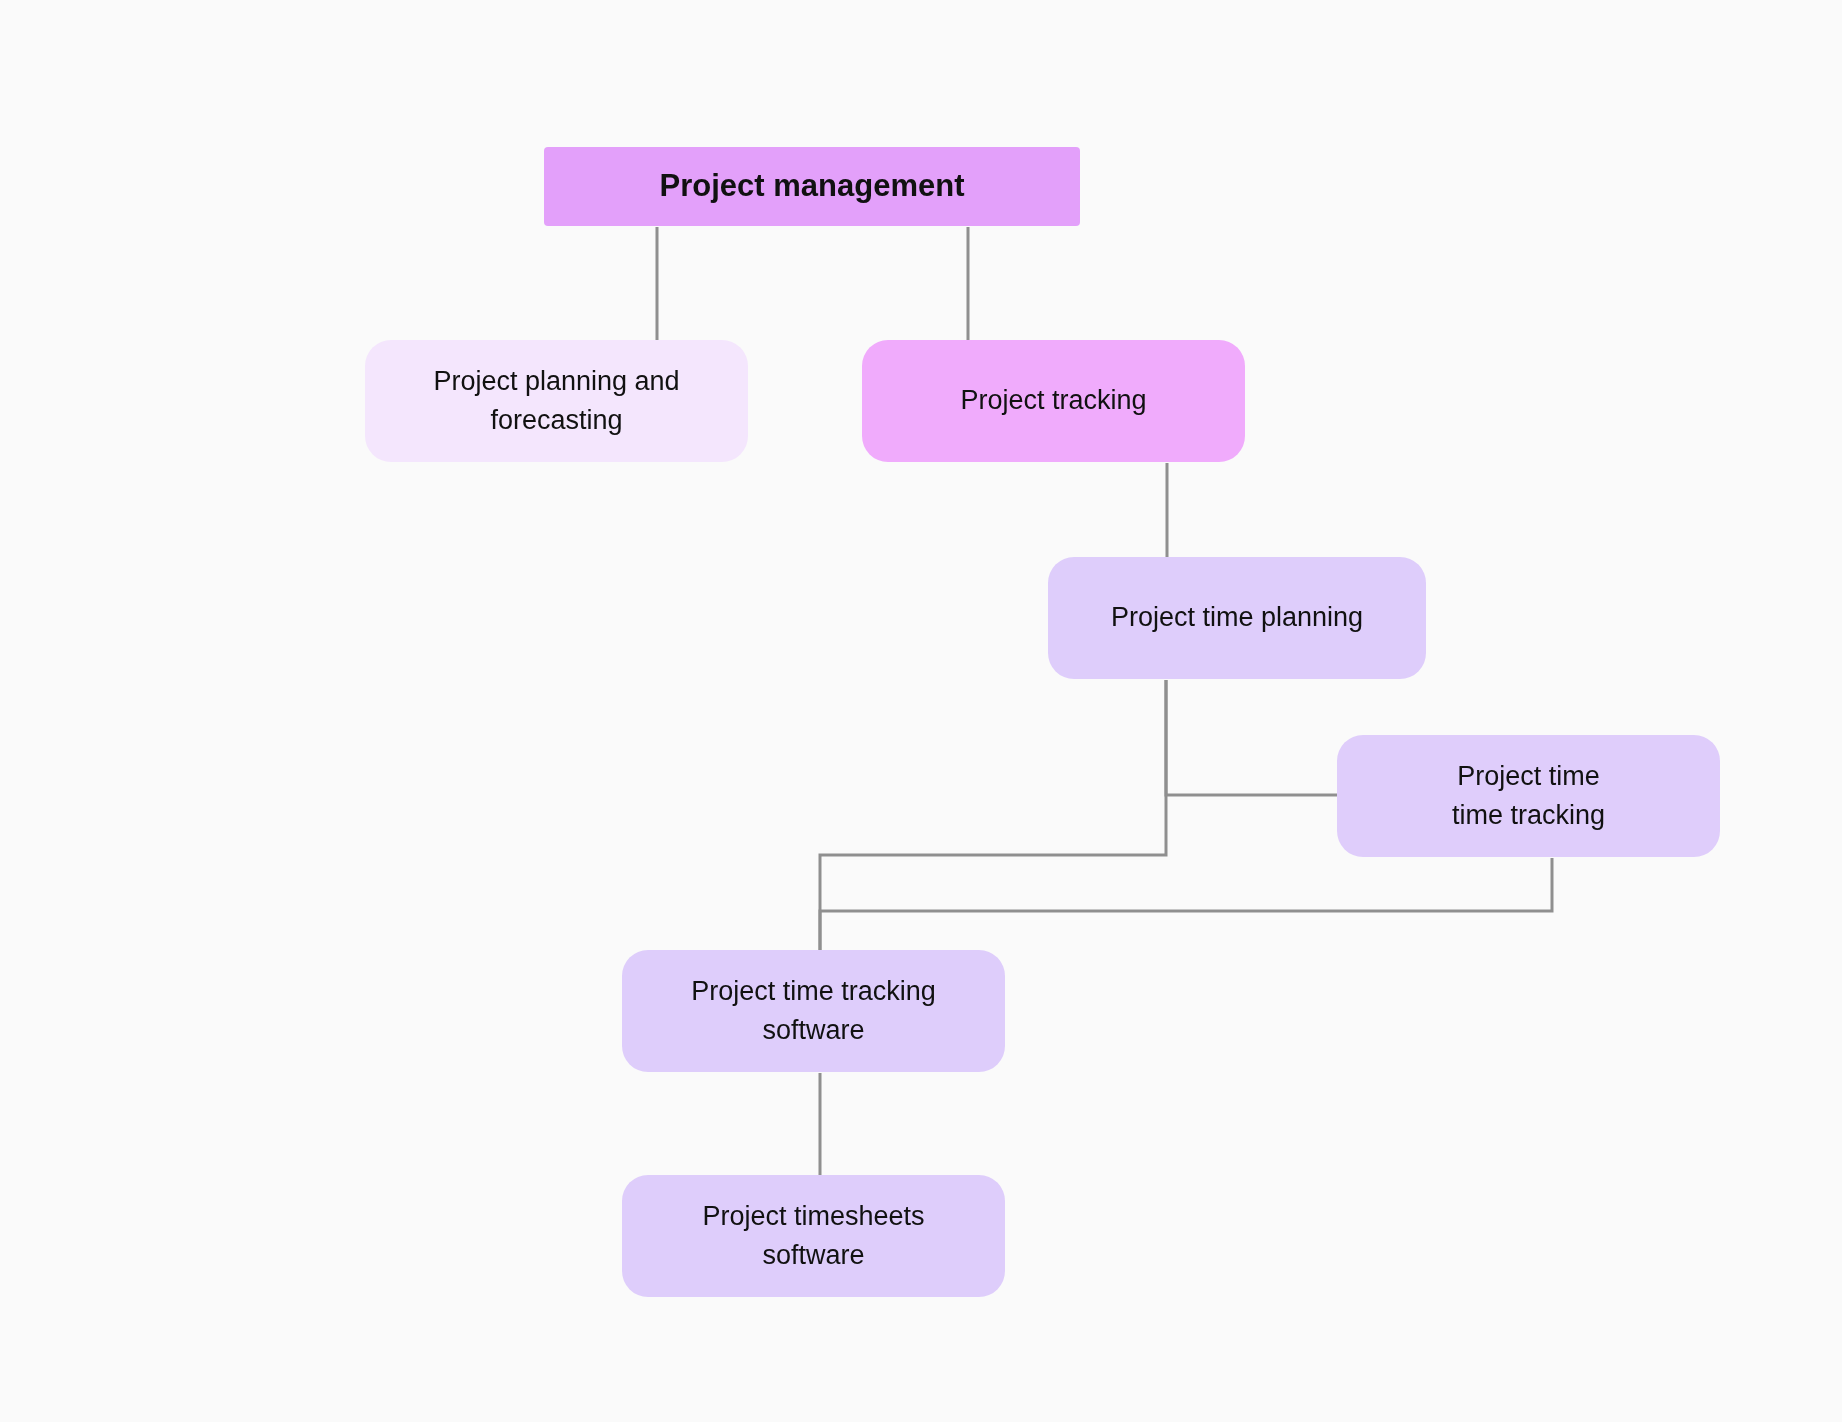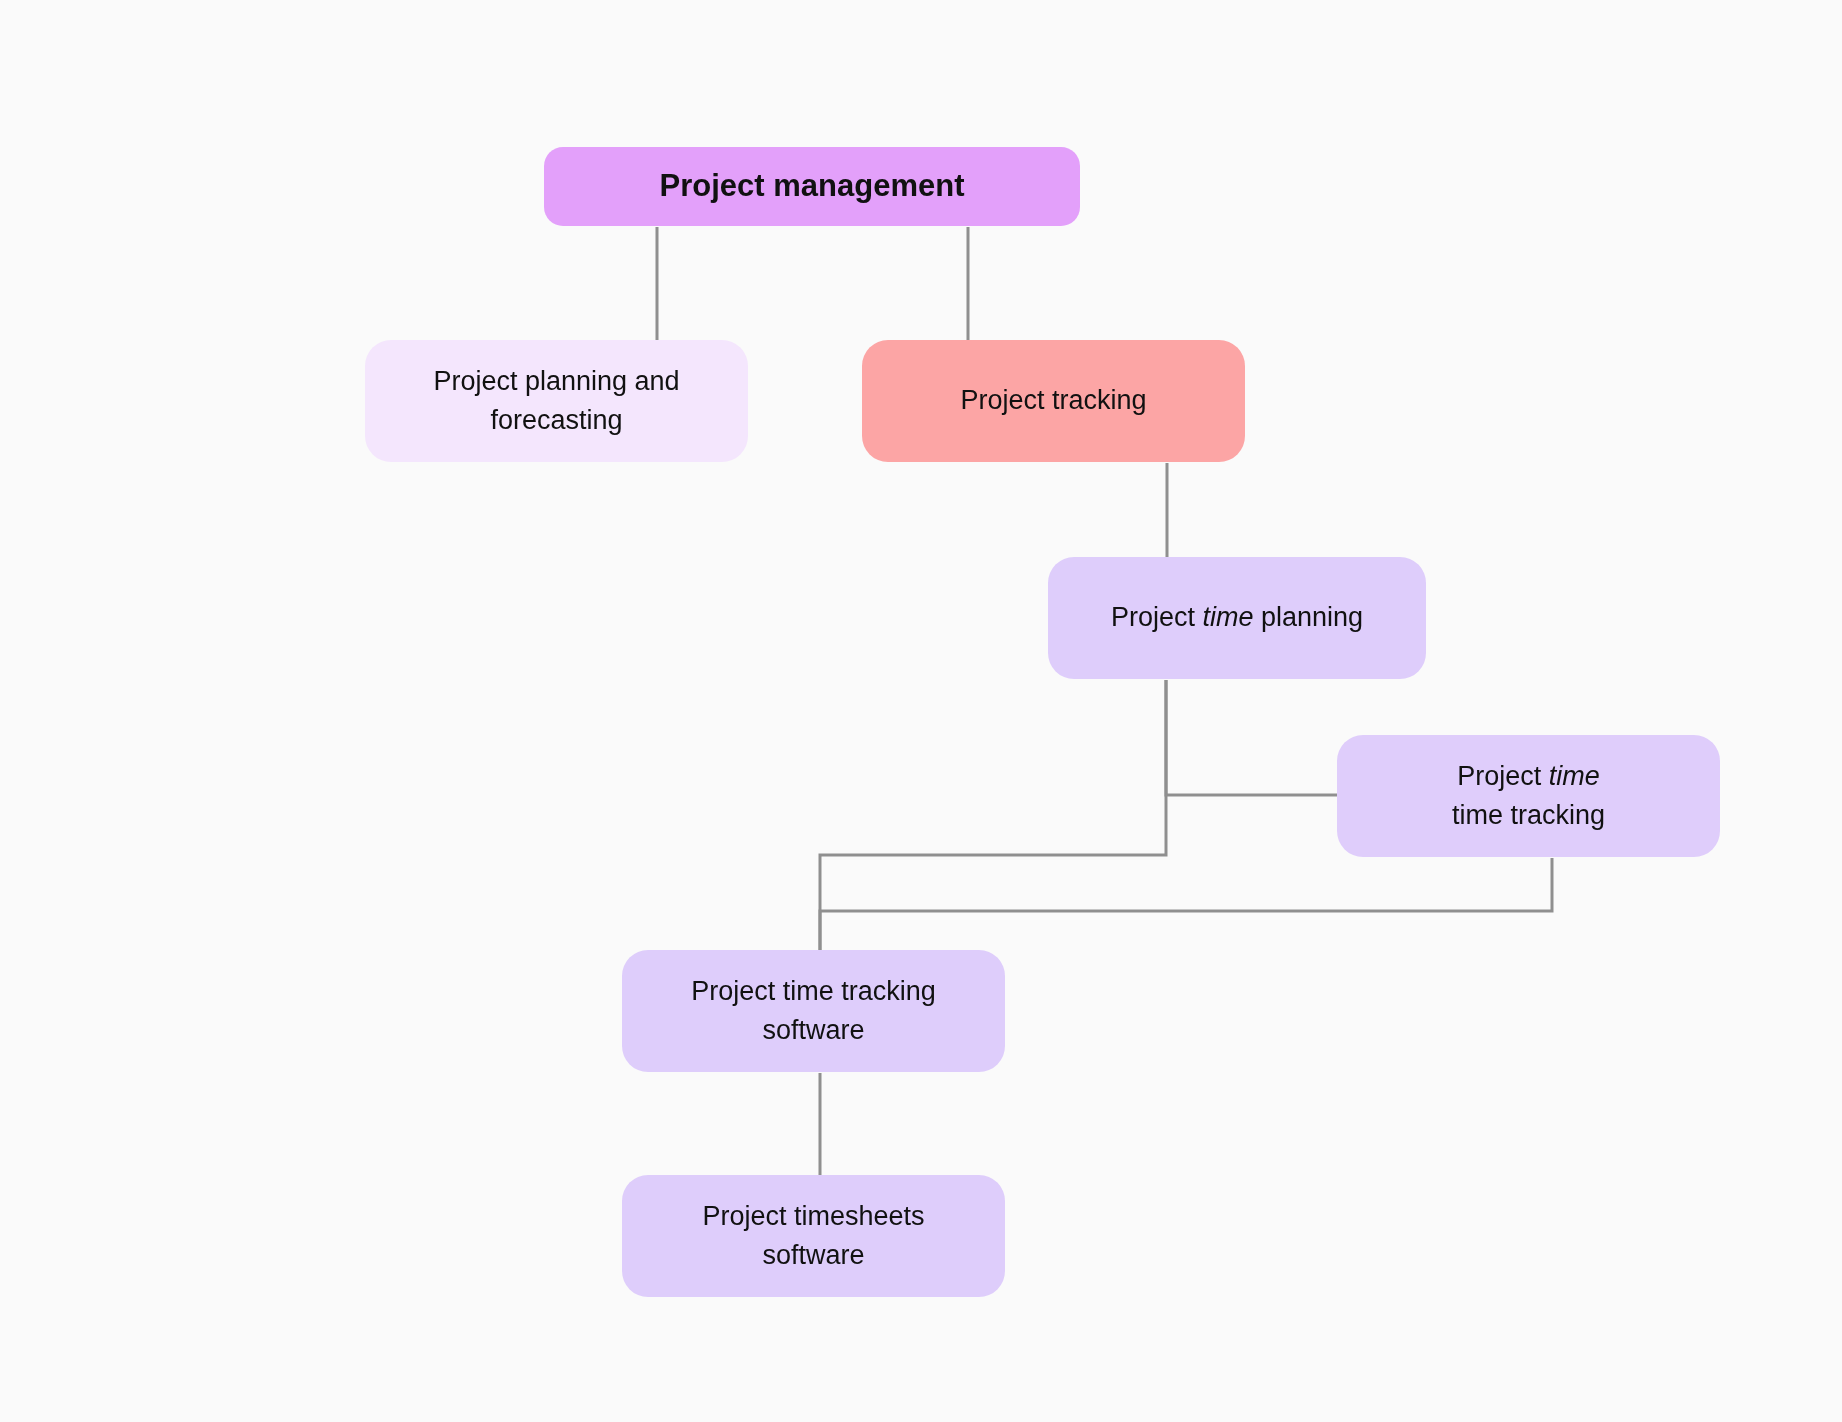--- a/index.html
+++ b/index.html
@@ -39,36 +39,35 @@
     z-index: 2;
   }
   .node-label {
     display: block;
     padding: 0 16px;
     white-space: pre-line;
   }
   .node-root {
     font-weight: bold;
     font-size: 31px;
-    border-radius: 19px;
+    border-radius: 4px;
   }
   .node-l2 {
     font-size: 27px;
   }
   .node-l3 {
     font-size: 27px;
   }
   .node-l4 {
     font-size: 27px;
   }
   .node-l5 {
     font-size: 27px;
   }
   .em {
-    font-style: italic;
   }
 </style>
 </head>
 <body>
 
 <div id="canvas" style="background: rgb(250, 250, 250);">
 
   <svg id="edge-layer" viewBox="0 0 1842 1422" xmlns="http://www.w3.org/2000/svg">
       <path d="M 657 227 L 657 340" fill="none" stroke="#8f8f8f" stroke-width="3" stroke-linecap="butt" stroke-linejoin="miter"></path>
       <path d="M 968 227 L 968 340" fill="none" stroke="#8f8f8f" stroke-width="3" stroke-linecap="butt" stroke-linejoin="miter"></path>
@@ -80,21 +79,21 @@
     </svg>
 
   <div id="node-layer">
       <div class="node node-root" style="left: 544px; top: 147px; width: 536px; height: 79px; background: rgb(227, 160, 250); color: rgb(17, 17, 17); font-weight: bold;">
         <span class="node-label">Project management</span>
       </div>
       <div class="node node-l2" style="left: 365px; top: 340px; width: 383px; height: 122px; background: rgb(244, 230, 253); color: rgb(17, 17, 17);">
         <span class="node-label">Project planning and
 forecasting</span>
       </div>
-      <div class="node node-l2" style="left: 862px; top: 340px; width: 383px; height: 122px; background: #fca5a5; color: rgb(17, 17, 17);">
+      <div class="node node-l2" style="left: 862px; top: 340px; width: 383px; height: 122px; background: #f0abfc; color: rgb(17, 17, 17);">
         <span class="node-label">Project tracking</span>
       </div>
       <div class="node node-l3" style="left: 1048px; top: 557px; width: 378px; height: 122px; background: rgb(222, 205, 251); color: rgb(17, 17, 17);">
         <span class="node-label"><span>Project </span><span class="em">time</span><span> planning</span></span>
       </div>
       <div class="node node-l4" style="left: 1337px; top: 735px; width: 383px; height: 122px; background: rgb(223, 205, 251); color: rgb(17, 17, 17);">
         <span class="node-label"><span>Project </span><span class="em">time</span><span>
 time tracking</span></span>
       </div>
       <div class="node node-l5" style="left: 622px; top: 950px; width: 383px; height: 122px; background: rgb(222, 205, 251); color: rgb(17, 17, 17);">

